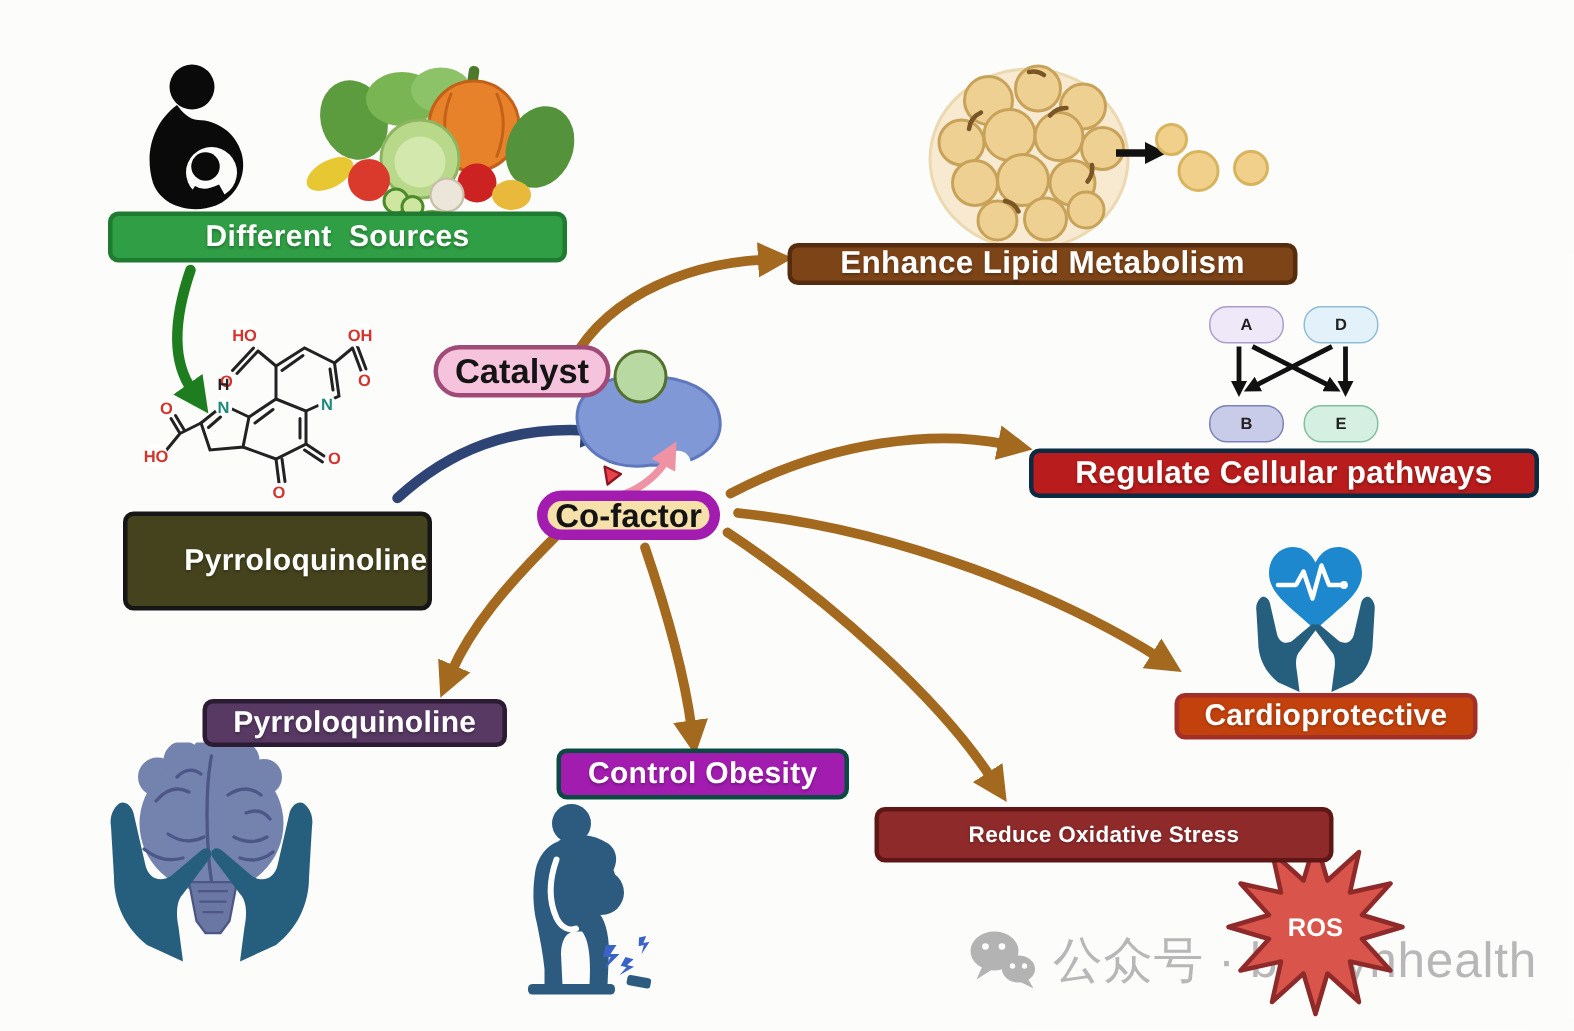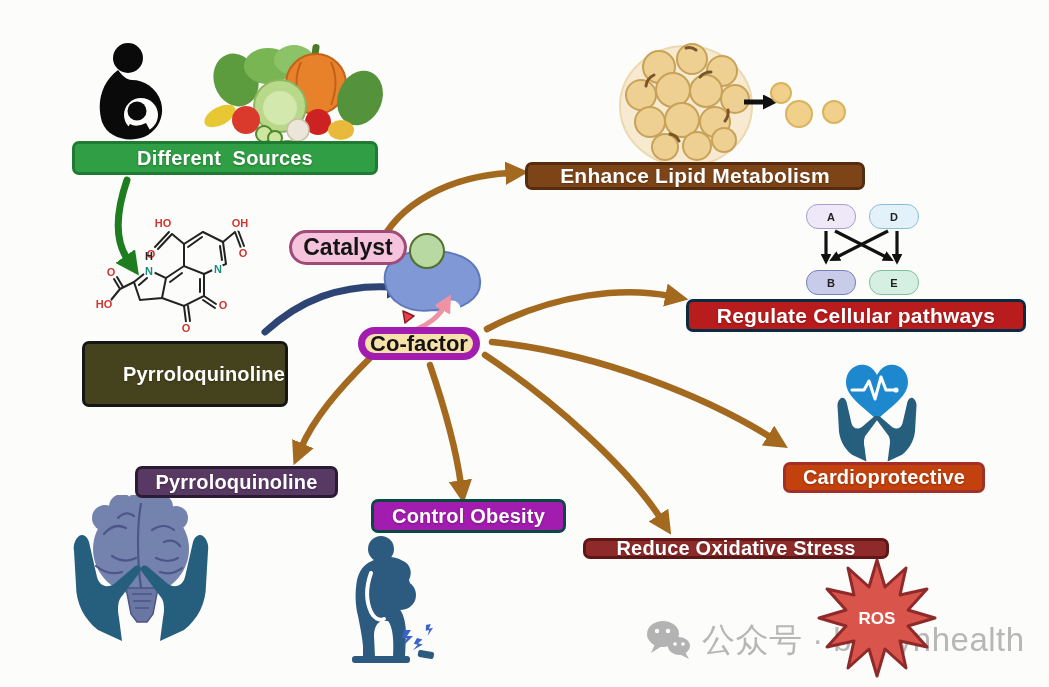--- a/index.html
+++ b/index.html
@@ -11,21 +11,21 @@
           text-shadow:0 1px 2px rgba(0,0,0,.28);letter-spacing:.2px;}
   .pill{position:absolute;display:flex;align-items:center;justify-content:center;z-index:2;
         color:#141414;font-weight:bold;border-radius:20px;box-sizing:border-box;}
   #b-sources{left:72px;top:141px;width:306px;height:34px;font-size:20px;background:#2f9e44;border-color:#1e7b31;}
   #b-sources span{white-space:pre;}
   #b-pqq{left:82px;top:341px;width:206px;height:66px;font-size:20px;background:#45431d;border-color:#161616;
          flex-direction:row;line-height:1.2;justify-content:flex-end;}
   #b-lipid{left:525px;top:162px;width:340px;height:28px;font-size:21px;background:#7d4418;border-color:#552c0e;}
   #b-pathways{left:686px;top:299px;width:340px;height:33px;font-size:21px;background:#b91c1c;border-color:#0b2b42;}
   #b-cardio{left:783px;top:462px;width:202px;height:31px;font-size:20px;background:#c2410c;border-color:#a33028;}
-  #b-oxidative{left:583px;top:538px;width:306px;height:21px;font-size:20px;background:#8e2a2a;border-color:#5e1616;}
+  #b-oxidative{left:583px;top:538px;width:306px;height:37px;font-size:15px;background:#8e2a2a;border-color:#5e1616;}
   #b-obesity{left:371px;top:499px;width:195px;height:34px;font-size:20px;background:#a21caf;border-color:#0a4a42;}
   #b-neuro{left:135px;top:466px;width:203px;height:32px;font-size:20px;background:#583963;border-color:#2b1b33;}
   #p-catalyst{left:289px;top:230px;width:118px;height:35px;font-size:23px;background:#f6c3dc;border:3px solid #a04a78;}
   #p-cofactor{left:358px;top:327px;width:122px;height:33px;font-size:22px;background:#f7e1ab;border:7px solid #a21caf;}
   .node{position:absolute;width:48px;height:23px;border:1.5px solid;border-radius:12px;z-index:2;
         display:flex;align-items:center;justify-content:center;font-size:11px;font-weight:bold;color:#222;}
   #n-a{left:806px;top:204px;background:#eee8f8;border-color:#ab9ccb;}
   #n-d{left:869px;top:204px;background:#e3f2fa;border-color:#8fbcd5;}
   #n-b{left:806px;top:270px;background:#c8cce9;border-color:#7a82ba;}
   #n-e{left:869px;top:270px;background:#d5f0e2;border-color:#7fbf9f;}

